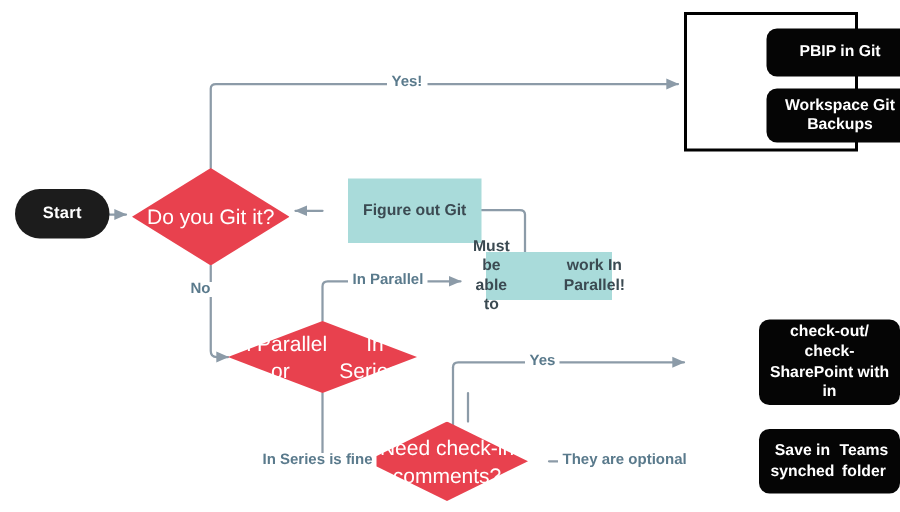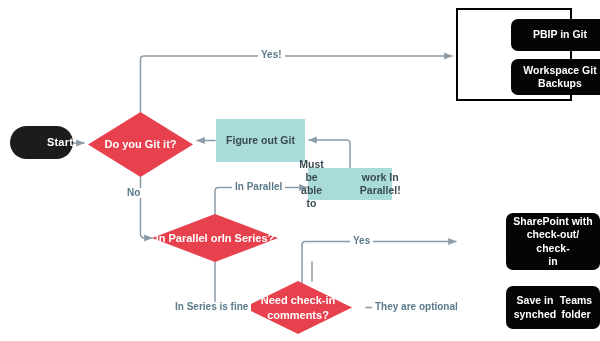--- a/index.html
+++ b/index.html
@@ -12,49 +12,49 @@
   }
   #canvas{position:absolute;inset:0;width:600px;height:341px;}
   svg.wires{position:absolute;left:0;top:0;width:600px;height:341px;pointer-events:none;}
 
   .node{position:absolute;box-sizing:border-box;display:flex;align-items:center;justify-content:center;text-align:center;}
   .node .lbl{display:block;line-height:1.25;}
 
   
   .pill{
     background:#1c1c1c;color:#ffffff;border-radius:18px;
-    font-size:11px;font-weight:600;letter-spacing:.2px;justify-content:flex-end;
+    font-size:11px;font-weight:600;letter-spacing:.2px;
   }
 
   
   .black-box{
     background:#050505;color:#ffffff;border-radius:7px;
     font-size:10.5px;font-weight:600;line-height:1.3;padding:4px 6px;margin-left:44px;
   }
 
   
   .group-frame{
     background:#ffffff;border:2.5px solid #000000;
   }
 
   
   .teal-box{
     background:#a9dbda;color:#3b4a52;
-    font-size:10.5px;font-weight:600;line-height:1.35;padding:3px 5px;
+    font-size:10.5px;font-weight:600;line-height:1.35;padding:3px 5px;margin-left:16px;
   }
 
   
   .diamond{background:transparent;}
   .diamond .dshape{
     position:absolute;inset:0;background:#e8414e;
     clip-path:polygon(50% 0%,100% 50%,50% 100%,0% 50%);
   }
   .diamond .lbl{
-    position:relative;z-index:2;color:#ffffff;font-size:11px;
-    font-weight:700;line-height:1.3;
+    position:relative;z-index:2;color:#ffffff;font-size:14px;
+    font-weight:400;line-height:1.3;
   }
 
   
   .edge-label{
     position:absolute;color:#5a7a8c;font-size:10px;font-weight:600;
     background:#ffffff;padding:0 3px;white-space:nowrap;line-height:1;
   }
 </style>
 </head>
 <body>
@@ -128,22 +128,22 @@
     <span class="lbl">In Series?</span>
   </div>
 
   <div class="node diamond" style="left:244px;top:281px;width:108px;height:53px;flex-direction:column;">
     <div class="dshape"></div>
     <span class="lbl">Need check-in</span>
     <span class="lbl">comments?</span>
   </div>
 
   <div class="node black-box" style="left:462px;top:213px;width:94px;height:57px;flex-direction:column;">
+    <span class="lbl">check-out/ check-</span>
     <span class="lbl">SharePoint with</span>
-    <span class="lbl">check-out/ check-</span>
     <span class="lbl">in</span>
   </div>
 
   <div class="node black-box" style="left:462px;top:286px;width:94px;height:43px;flex-direction:row;">
     <span class="lbl">Save in synched</span>
     <span class="lbl">Teams folder</span>
   </div>
 
   <div class="edge-label" style="left:258px;top:50px;">Yes!</div>
 

